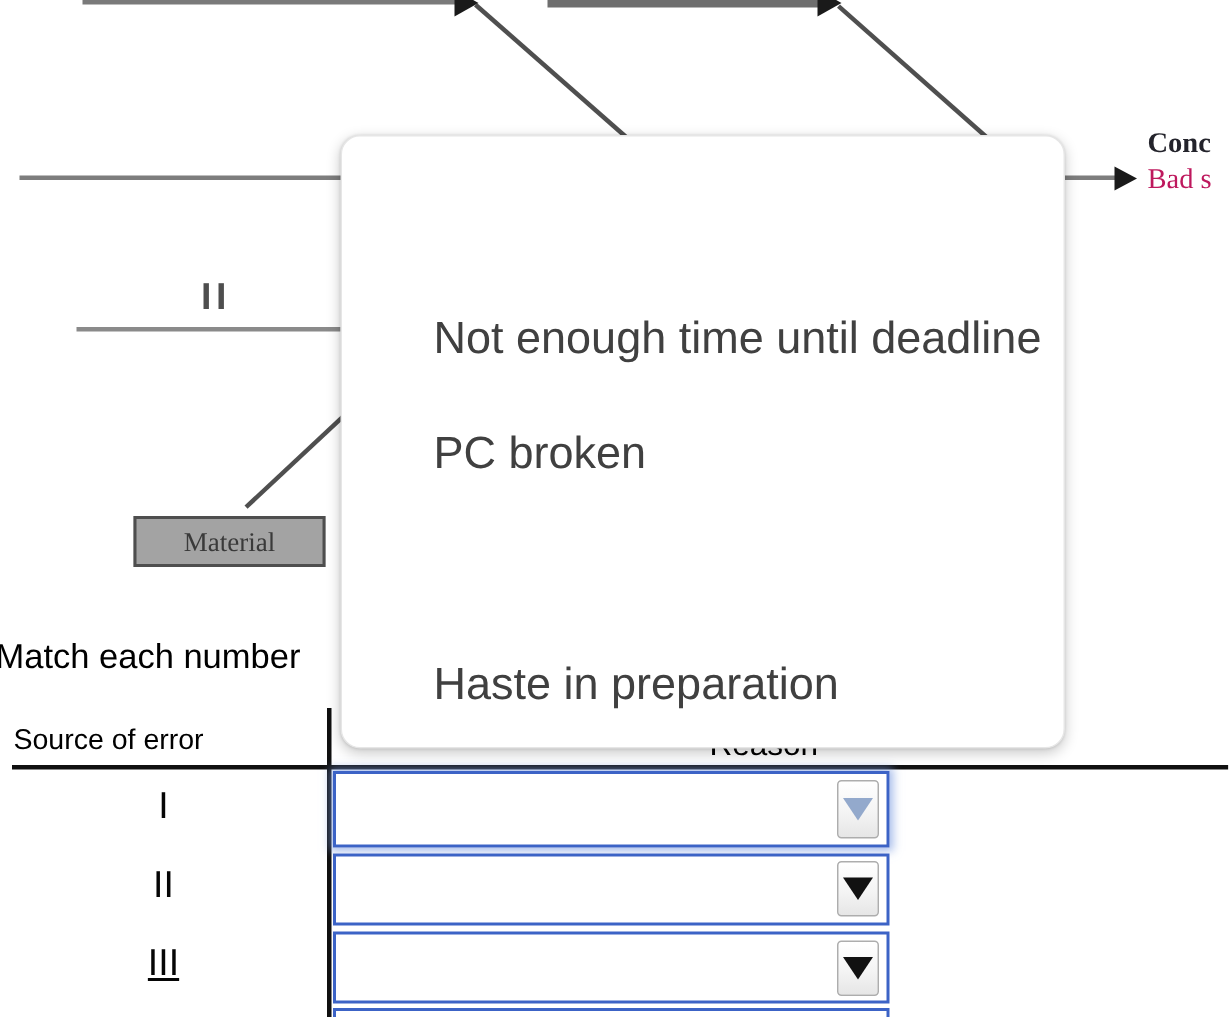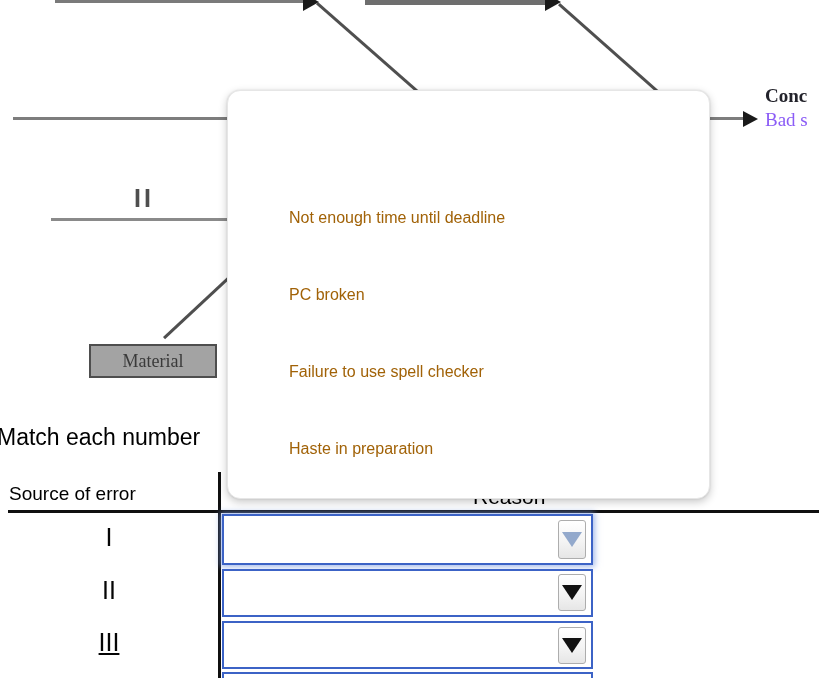--- a/index.html
+++ b/index.html
@@ -14,21 +14,21 @@
   .arrow-right{position:absolute;width:0;height:0;
     border-top:9px solid transparent;border-bottom:9px solid transparent;
     border-left:16px solid #1a1a1a;}
   .serif{font-family:"Liberation Serif",serif;}
 
   
   #rib-ii-label{left:134px;top:184px;font-weight:700;font-size:25px;color:#4e4e4e;letter-spacing:3px;}
   #material-box{left:89px;top:344px;width:128px;height:34px;border:2px solid #4e4e4e;
     display:flex;align-items:center;justify-content:center;font-size:18px;color:#3a3a3a;background:#a3a3a3;}
   #conclusion-title{left:765px;top:85px;font-size:19px;font-weight:700;color:#23232b;white-space:nowrap;}
-  #conclusion-sub{left:765px;top:109px;font-size:19px;color:#8b5cf6;white-space:nowrap;}
+  #conclusion-sub{left:765px;top:109px;font-size:19px;color:#be185d;white-space:nowrap;}
 
   
   #instruction{left:-3px;top:424px;font-size:23px;white-space:nowrap;}
   #header-source{left:9px;top:483px;font-size:19px;white-space:nowrap;}
   #header-reason{left:473px;top:485px;font-size:21px;white-space:nowrap;}
   #col-divider{left:218px;top:472px;width:3px;height:206px;background:#101010;}
   #header-rule{left:8px;top:510px;width:811px;height:3px;background:#101010;}
   .numeral{position:absolute;left:0;width:218px;text-align:center;font-size:25px;color:#050505;}
   #numeral-1{top:523px;}
   #numeral-2{top:576px;}
@@ -48,21 +48,21 @@
   #select-2 .select-btn{top:3px;height:37px;}
   #select-3 .select-btn{top:4px;height:37px;}
   .tri-down{width:0;height:0;border-left:10px solid transparent;
     border-right:10px solid transparent;border-top:15px solid #111;}
   #select-1 .tri-down{border-top-color:#93a9cc;}
 
   
   #dropdown-popup{left:227px;top:90px;width:483px;height:409px;background:#fff;
     border:1px solid #e6e6e6;border-radius:13px;
     box-shadow:0 3px 9px rgba(0,0,0,0.22),0 0 2px rgba(0,0,0,0.12);}
-  .dropdown-option{position:absolute;left:61px;font-size:16px;color:#a16207;white-space:nowrap;cursor:default;}
+  .dropdown-option{position:absolute;left:61px;font-size:30px;color:#404040;white-space:nowrap;cursor:default;}
   #option-1{top:118px;}
   #option-2{top:195px;}
   #option-3{top:272px;}
   #option-4{top:349px;text-align:right;}
 </style>
 </head>
 <body>
 
 <div id="stage">
 
@@ -112,17 +112,16 @@
       <div class="tri-down"></div>
     </div>
   </div>
   <div class="reason-select" id="select-4">
     
   </div>
 
   <div class="abs" id="dropdown-popup">
     <div class="dropdown-option" id="option-1">Not enough time until deadline</div>
     <div class="dropdown-option" id="option-2">PC broken</div>
-    <div class="dropdown-option" id="option-3">Failure to use spell checker</div>
     <div class="dropdown-option" id="option-4">Haste in preparation</div>
   </div>
 
 </div>
 
 </body></html>

